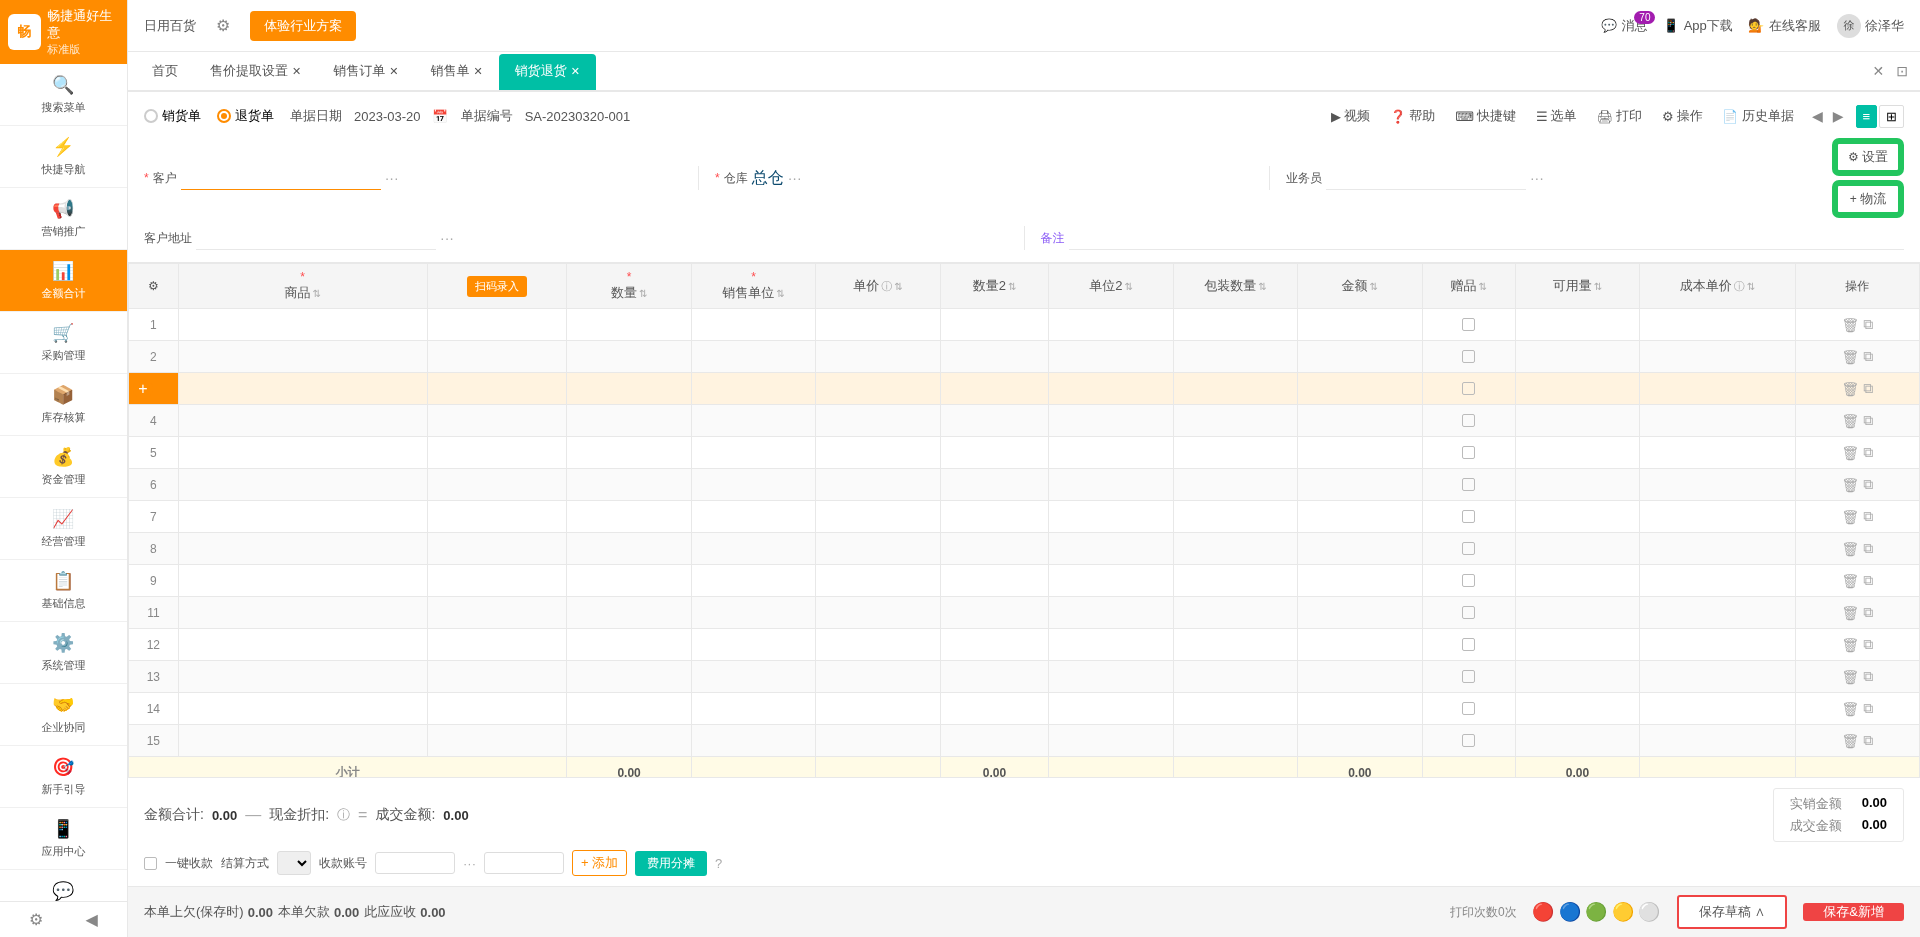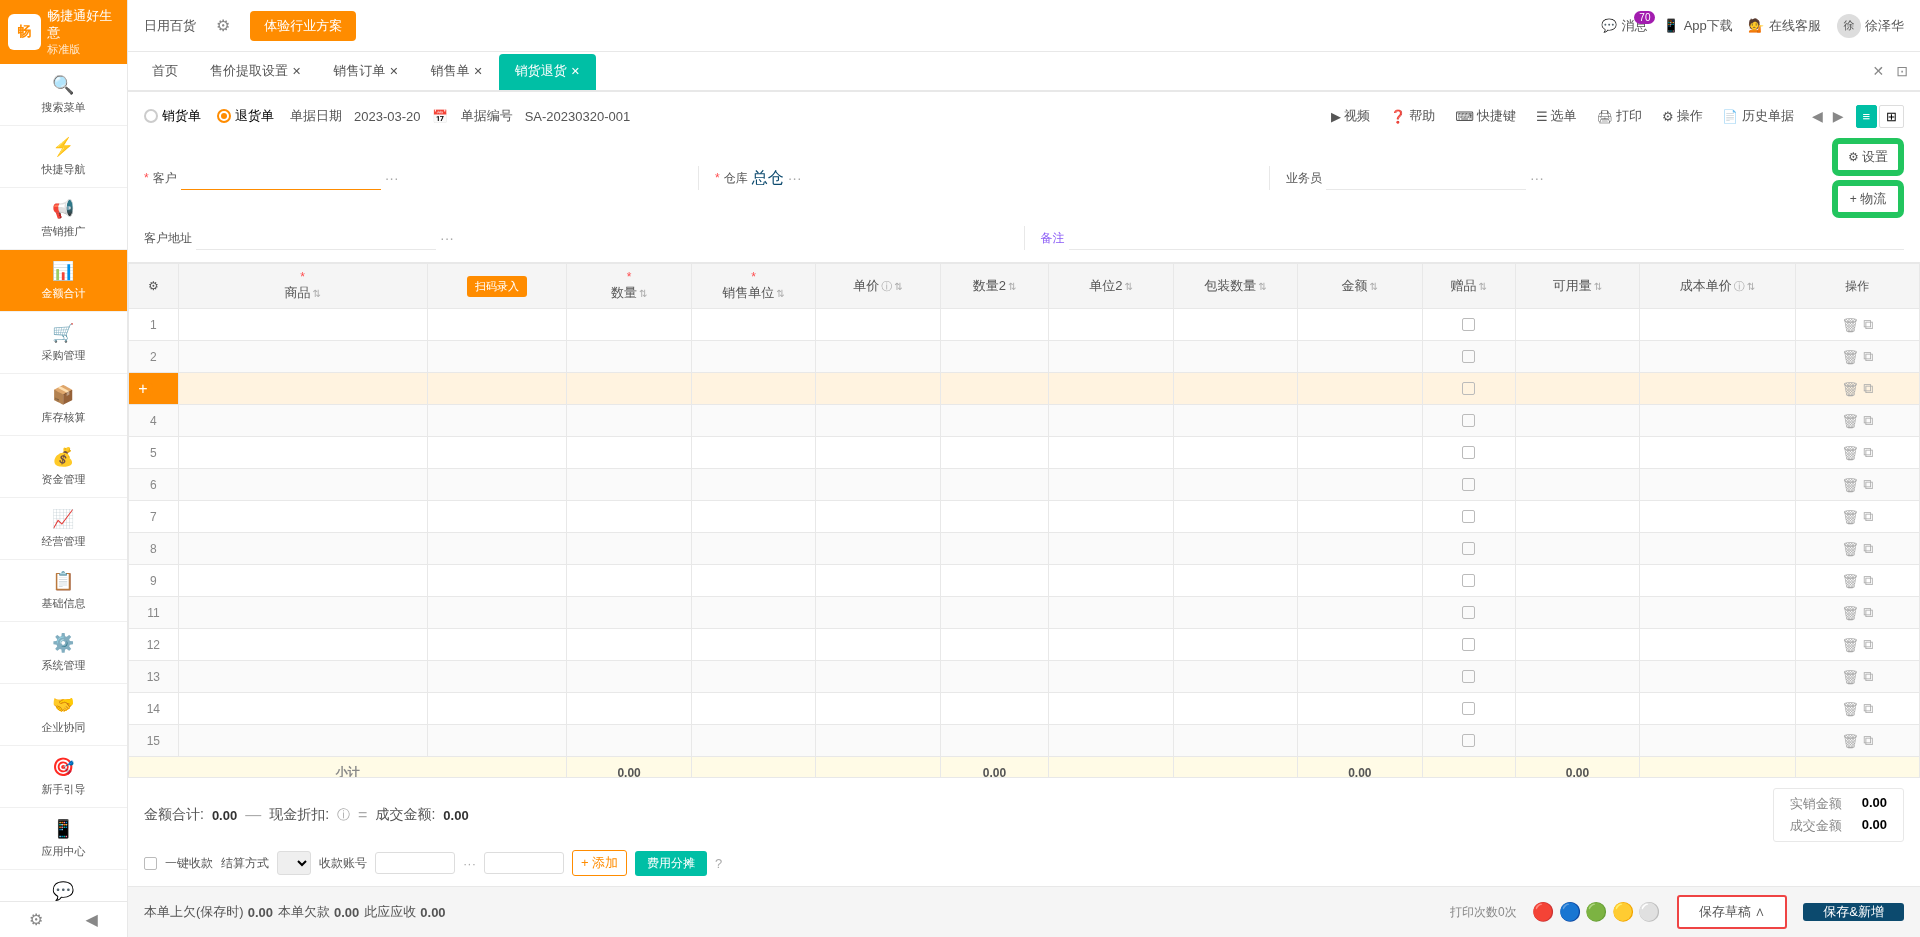--- a/index.html
+++ b/index.html
@@ -107,21 +107,21 @@
     .payment-input { border: 1px solid #ddd; padding: 3px 6px; border-radius: 3px; font-size: 12px; width: 80px; }
     .add-btn { background: none; border: 1px solid #ff8c00; color: #ff8c00; padding: 3px 8px; border-radius: 3px; cursor: pointer; font-size: 12px; }
     .fee-btn { background: #00bfa5; color: #fff; border: none; padding: 4px 12px; border-radius: 3px; cursor: pointer; font-size: 12px; }
     .help-icon { color: #aaa; cursor: pointer; }
 
     
     .footer-bar { display: flex; align-items: center; justify-content: space-between; padding: 8px 16px; background: #f5f5f5; border-top: 1px solid #e8e8e8; font-size: 12px; color: #555; }
     .footer-left { display: flex; gap: 5px; align-items: center; }
     .footer-stat { display: flex; gap: 4px; align-items: center; }
     .save-draft-btn { background: #fff; border: 2px solid #ef4444; padding: 6px 20px; border-radius: 3px; cursor: pointer; font-size: 13px; color: #555; }
-    .save-new-btn { background: #0c4a6e; color: #fff; border: none; padding: 0 20px; border-radius: 3px; cursor: pointer; font-size: 13px; }
+    .save-new-btn { background: #ef4444; color: #fff; border: none; padding: 0 20px; border-radius: 3px; cursor: pointer; font-size: 13px; }
     .print-info { color: #888; font-size: 12px; }
     .table-wrapper { flex: 1; overflow: auto; }
 
     .eq-sign { font-size: 16px; color: #aaa; }
     .minus-sign { font-size: 16px; color: #aaa; }
 
     .input-active { border-bottom: 1px solid #ff8c00; }
   </style>
 </head>
 <body>

